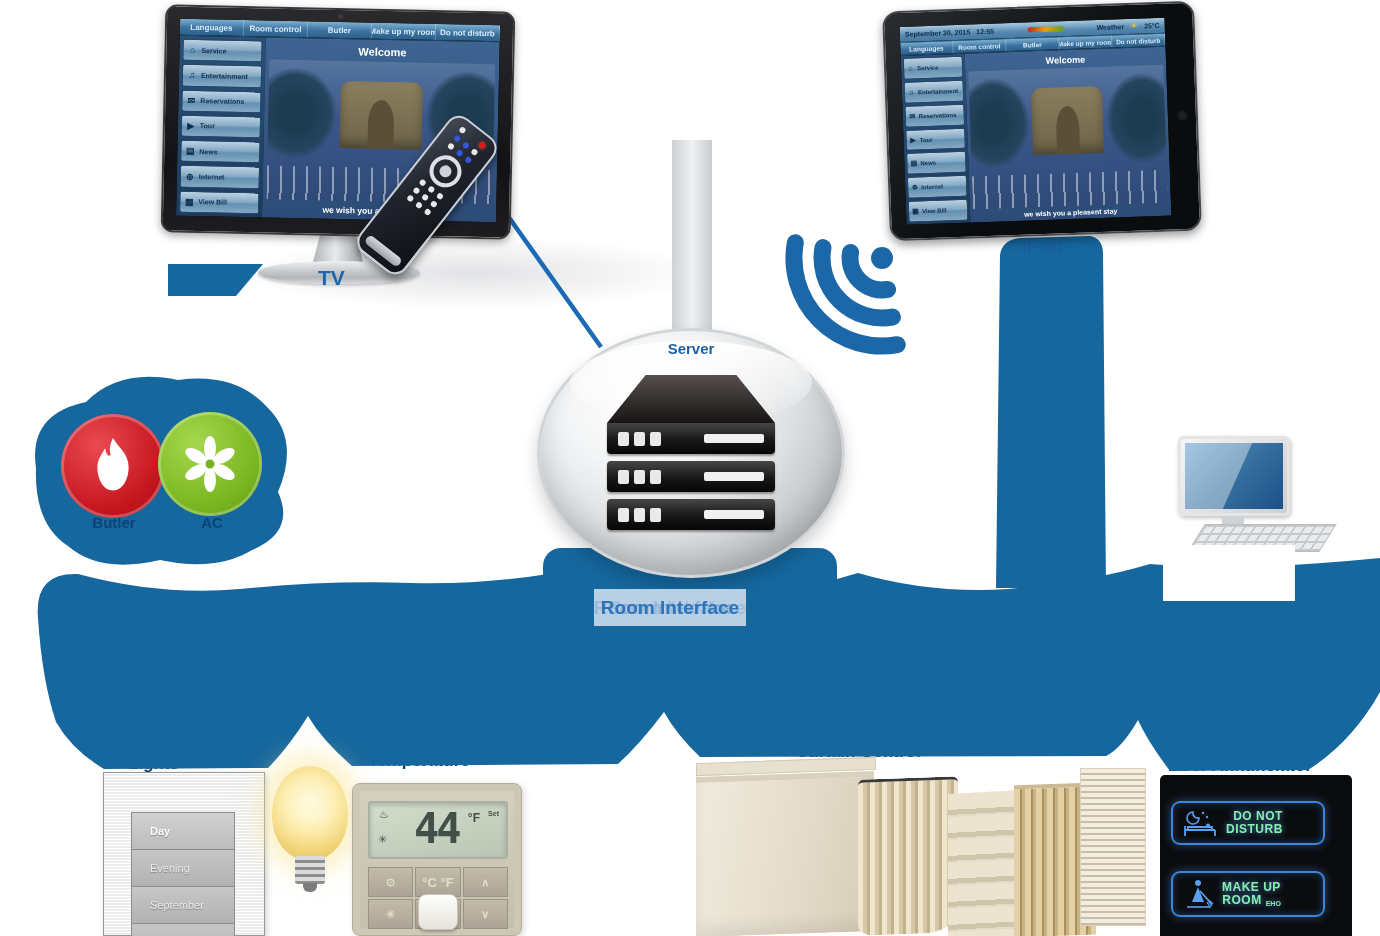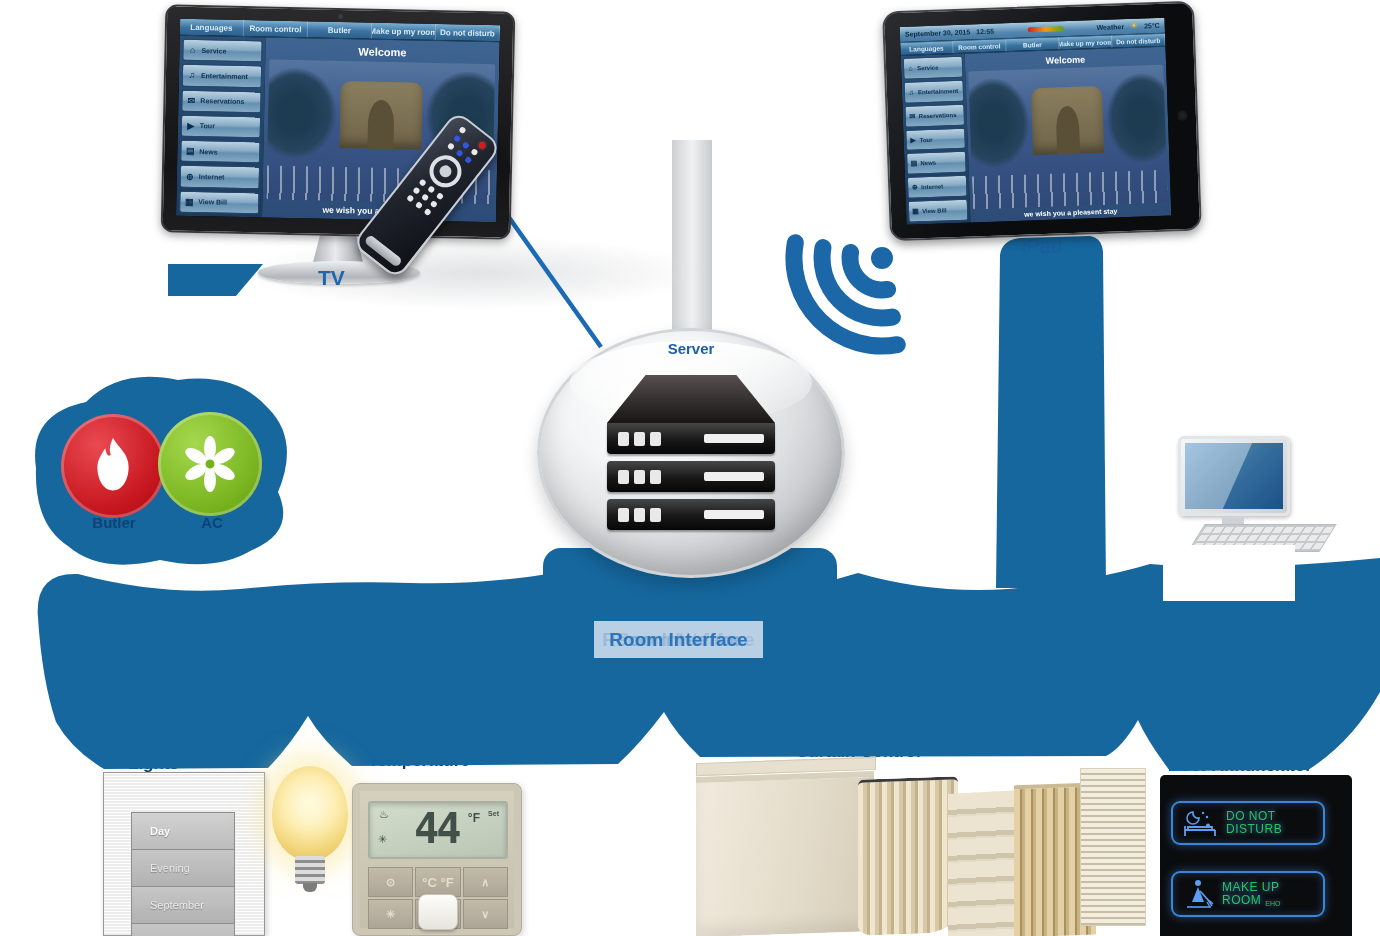--- a/index.html
+++ b/index.html
@@ -116,22 +116,22 @@
   .rack { position:absolute; left:50%; top:44px; width:168px; transform:translateX(-50%); }
   .rack-top { width:168px; height:48px; background:linear-gradient(180deg,#56504f,#181414);
     clip-path:polygon(23% 0,77% 0,100% 100%,0 100%); }
   .rack-bar { height:31px; margin-top:7px; background:linear-gradient(180deg,#474747 0%,#181818 55%,#060606 100%);
     border-radius:4px; display:flex; align-items:center; padding:0 11px; gap:5px; box-shadow:0 2px 2px rgba(0,0,0,.35); }
   .rack-bar.first { margin-top:0; border-radius:0 0 4px 4px; }
   .rk-led { width:11px; height:14px; background:#e9e9e9; border-radius:2px; }
   .rk-slot { margin-left:auto; width:60px; height:9px; background:#f0f0f0; border-radius:2px; }
 
   
-  .ri-band { left:594px; top:589px; width:169px; height:37px; z-index:3; background:#b9cfe4;
-    display:flex; align-items:center; justify-content:center;margin-top:32px; }
+  .ri-band { left:594px; top:589px; width:152px; height:37px; z-index:3; background:#b9cfe4;
+    display:flex; align-items:center; justify-content:center; }
   .ri-text { font-size:19px; font-weight:bold; color:#2d74b8; white-space:nowrap;
     text-shadow:-7px 0 0 rgba(45,116,184,.22), 7px 0 0 rgba(45,116,184,.18); }
 
   
   .hvac { z-index:3; border-radius:50%; display:flex; align-items:center; justify-content:center; }
   .hot { left:61px; top:414px; width:104px; height:104px;
     background:radial-gradient(circle at 35% 30%, #ea4a52 0%, #c6161f 65%, #9e0d15 100%);
     box-shadow:inset 0 0 0 3px rgba(255,255,255,.25); }
   .cool { left:158px; top:412px; width:104px; height:104px;
     background:radial-gradient(circle at 35% 30%, #a5d84e 0%, #79b520 65%, #5f9a12 100%);
@@ -212,22 +212,22 @@
     background:repeating-linear-gradient(90deg,#e3d1a5 0 6px,#a9915f 6px 8px,#c9b281 8px 11px); }
   .c-venet { left:384px; top:18px; width:66px; height:158px; border:1px solid #d9d1be;
     background:repeating-linear-gradient(180deg,#f3edde 0 4px,#c7bda7 4px 6px); }
 
   
   .doorpanel { left:1160px; top:775px; width:192px; height:161px; z-index:3; background:#0b0c0e; border-radius:5px 5px 0 0; }
   .sign { position:absolute; left:11px; width:154px; border:2px solid #3b86d8; border-radius:9px;
     display:flex; align-items:center; gap:7px; padding:5px 8px;
     box-shadow:0 0 10px rgba(70,140,230,.5), inset 0 0 8px rgba(70,140,230,.35); }
   .sign.dnd { top:26px; } .sign.mur { top:96px; }
-  .sign-txt { font-size:12px; font-weight:normal; color:#22c55e; line-height:1.1; letter-spacing:.5px;
-    text-shadow:0 0 6px rgba(90,160,245,.9); white-space:nowrap; }
+  .sign-txt { font-size:12px; font-weight:bold; color:#86efac; line-height:1.1; letter-spacing:.5px;
+    text-shadow:0 0 6px rgba(90,160,245,.9); white-space:nowrap;text-align:right; }
   .eho { font-size:7px; vertical-align:bottom; margin-left:4px; letter-spacing:0; }
 </style>
 </head>
 <body>
 
 <div id="stage">
 
   <div class="abs gray-pole"></div>
   <div class="abs gray-swoosh"></div>
 

